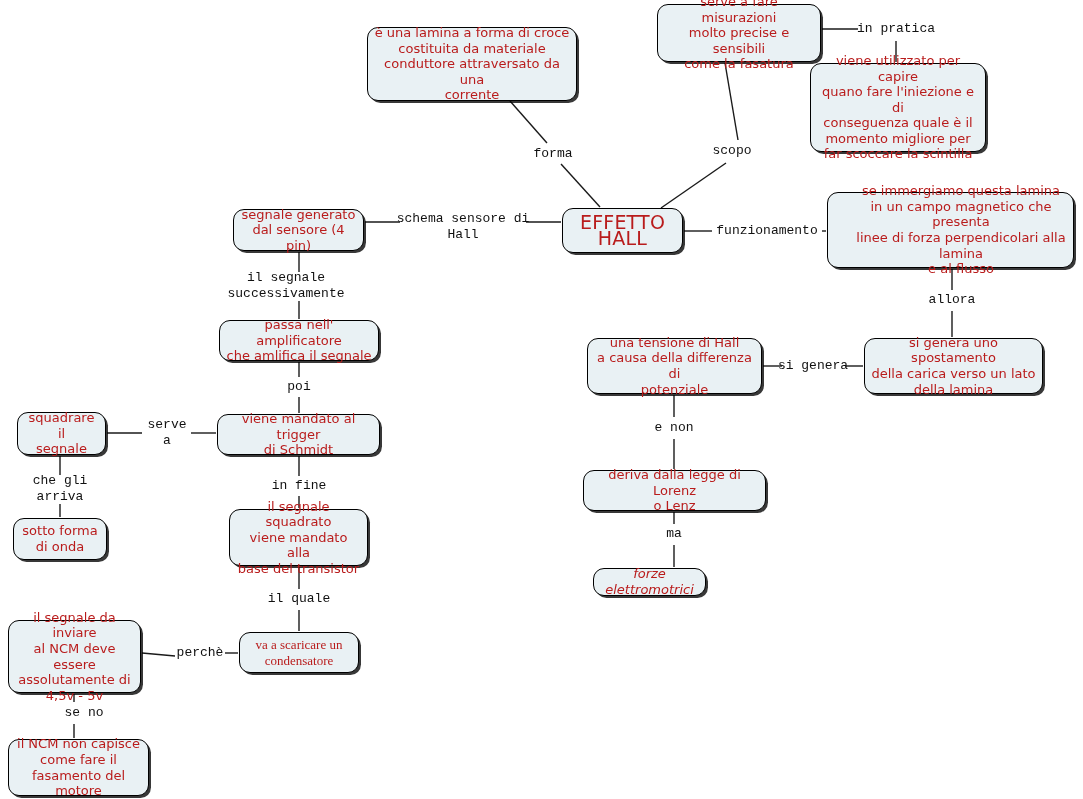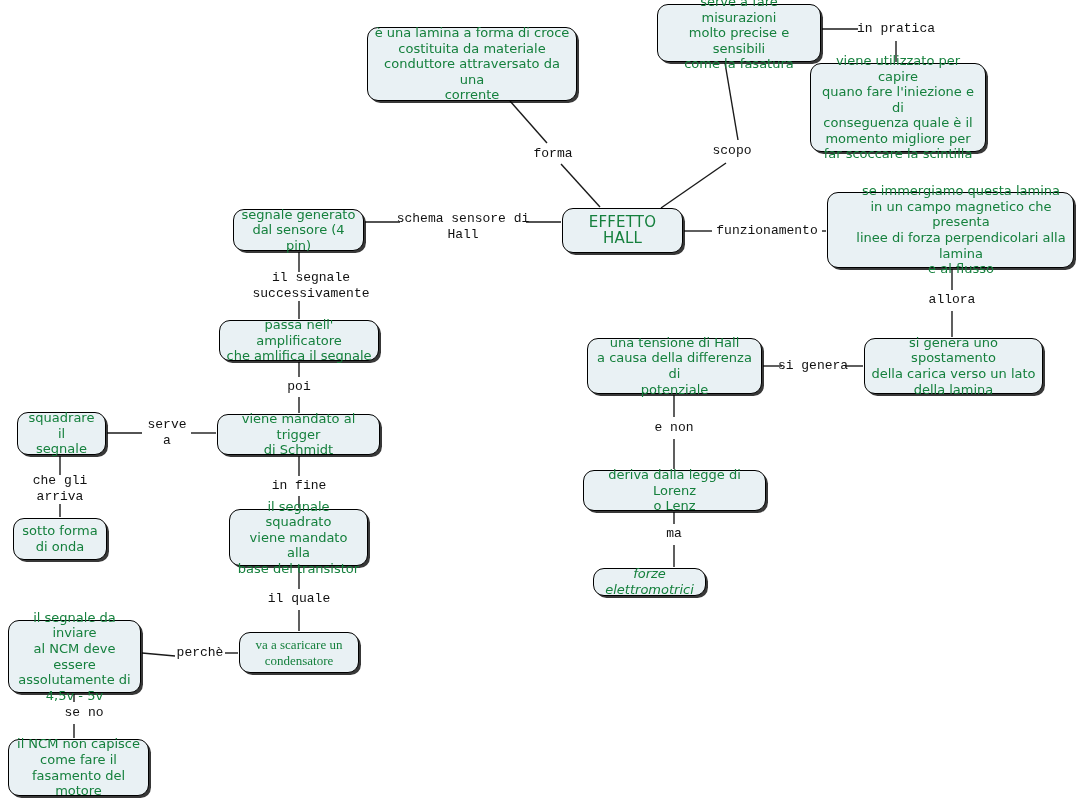--- a/index.html
+++ b/index.html
@@ -27,28 +27,28 @@
     position: absolute;
     box-sizing: border-box;
     background: #e9f1f4;
     border: 1.3px solid #000000;
     border-radius: 11px;
     box-shadow: 2.5px 2.5px 0 -0.5px rgba(0,0,0,0.78);
     display: flex;
     align-items: center;
     justify-content: center;
     text-align: center;
-    color: #15803d;
+    color: #b91c1c;
     font-size: 13px;
     line-height: 15.6px;
     white-space: pre-line;
     padding: 2px 6px;
   }
   .node.root {
-    font-size: 15px;
+    font-size: 19px;
     letter-spacing: 0.2px;
   }
   .edge-label {
     position: absolute;
     color: #111111;
     font-size: 13px;
     line-height: 15.6px;
     text-align: center;
     white-space: pre-line;
     transform: translate(-50%, -50%);
@@ -150,21 +150,21 @@
       <div class="edge-label" style="left: 553px; top: 154px;">forma</div>
       <div class="edge-label" style="left: 732px; top: 151px;">scopo</div>
       <div class="edge-label" style="left: 896px; top: 29px;">in pratica</div>
       <div class="edge-label" style="left: 767px; top: 231px;">funzionamento</div>
       <div class="edge-label" style="left: 952px; top: 300px;">allora</div>
       <div class="edge-label" style="left: 813px; top: 366px;">si genera</div>
       <div class="edge-label" style="left: 674px; top: 428px;">e non</div>
       <div class="edge-label" style="left: 674px; top: 534px;">ma</div>
       <div class="edge-label" style="left: 463px; top: 227px;">schema sensore di
 Hall</div>
-      <div class="edge-label" style="left: 311px; top: 286px;">il segnale
+      <div class="edge-label" style="left: 286px; top: 286px;">il segnale
 successivamente</div>
       <div class="edge-label" style="left: 299px; top: 387px;">poi</div>
       <div class="edge-label" style="left: 167px; top: 433px;">serve
 a</div>
       <div class="edge-label" style="left: 60px; top: 489px;">che gli
 arriva</div>
       <div class="edge-label" style="left: 299px; top: 486px;">in fine</div>
       <div class="edge-label" style="left: 299px; top: 599px;">il quale</div>
       <div class="edge-label" style="left: 200px; top: 653px;">perchè</div>
       <div class="edge-label" style="left: 74px; top: 713px; margin-left: 10px;">se no</div>

